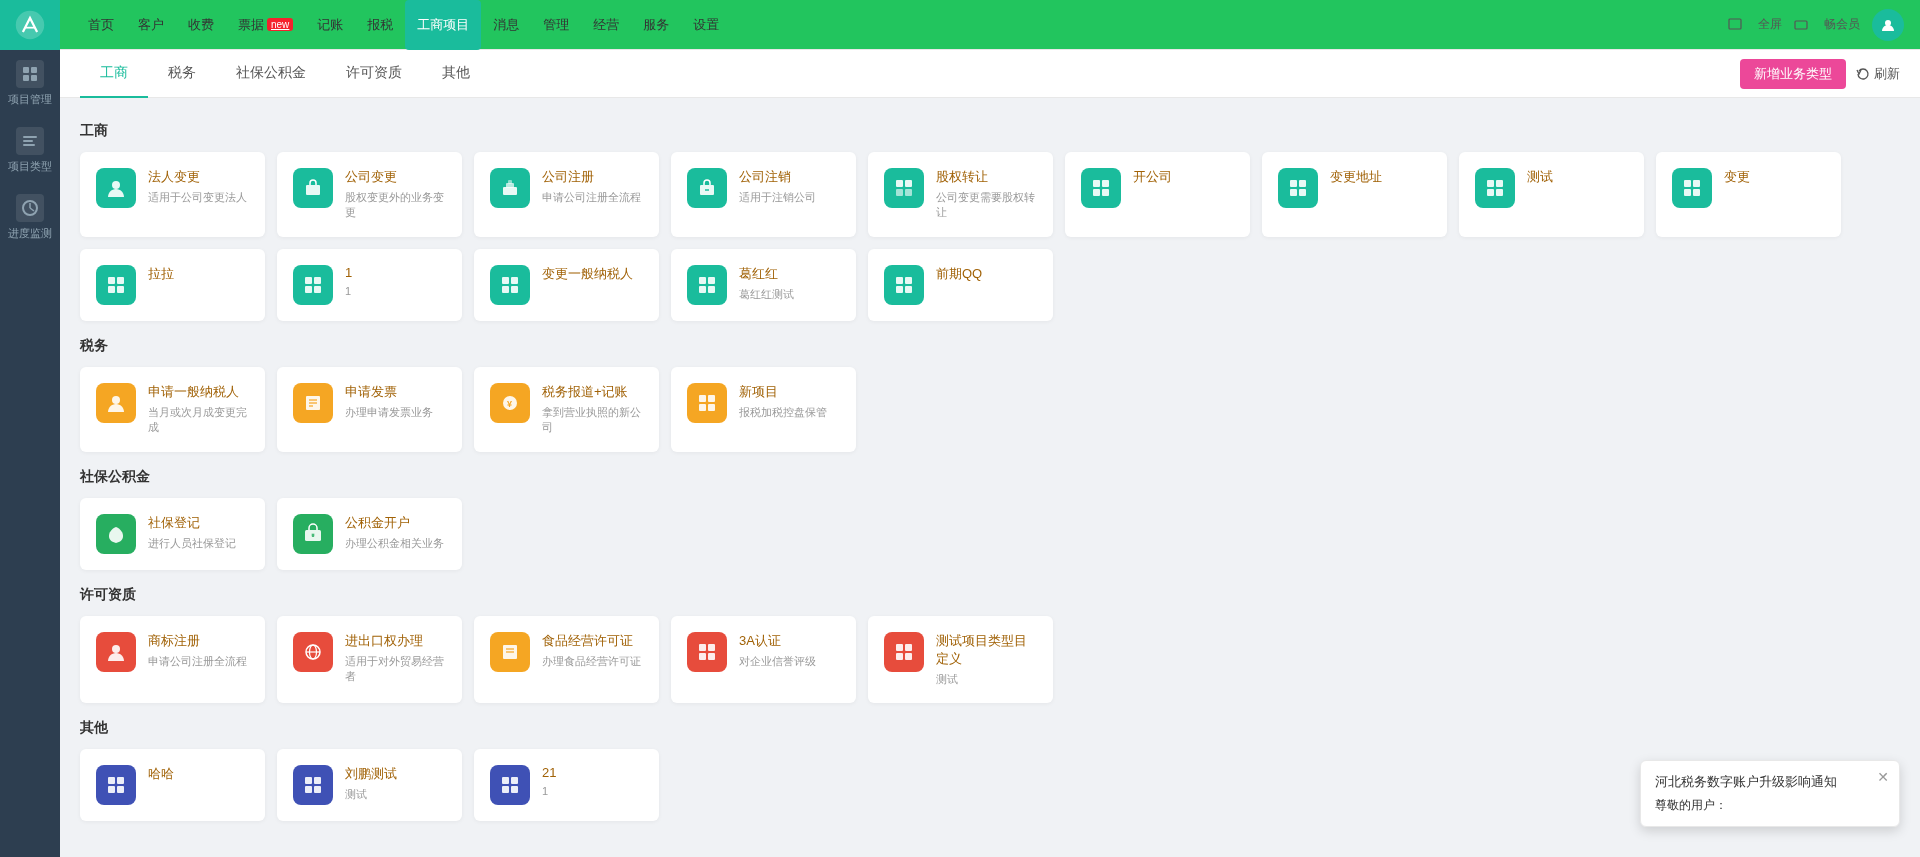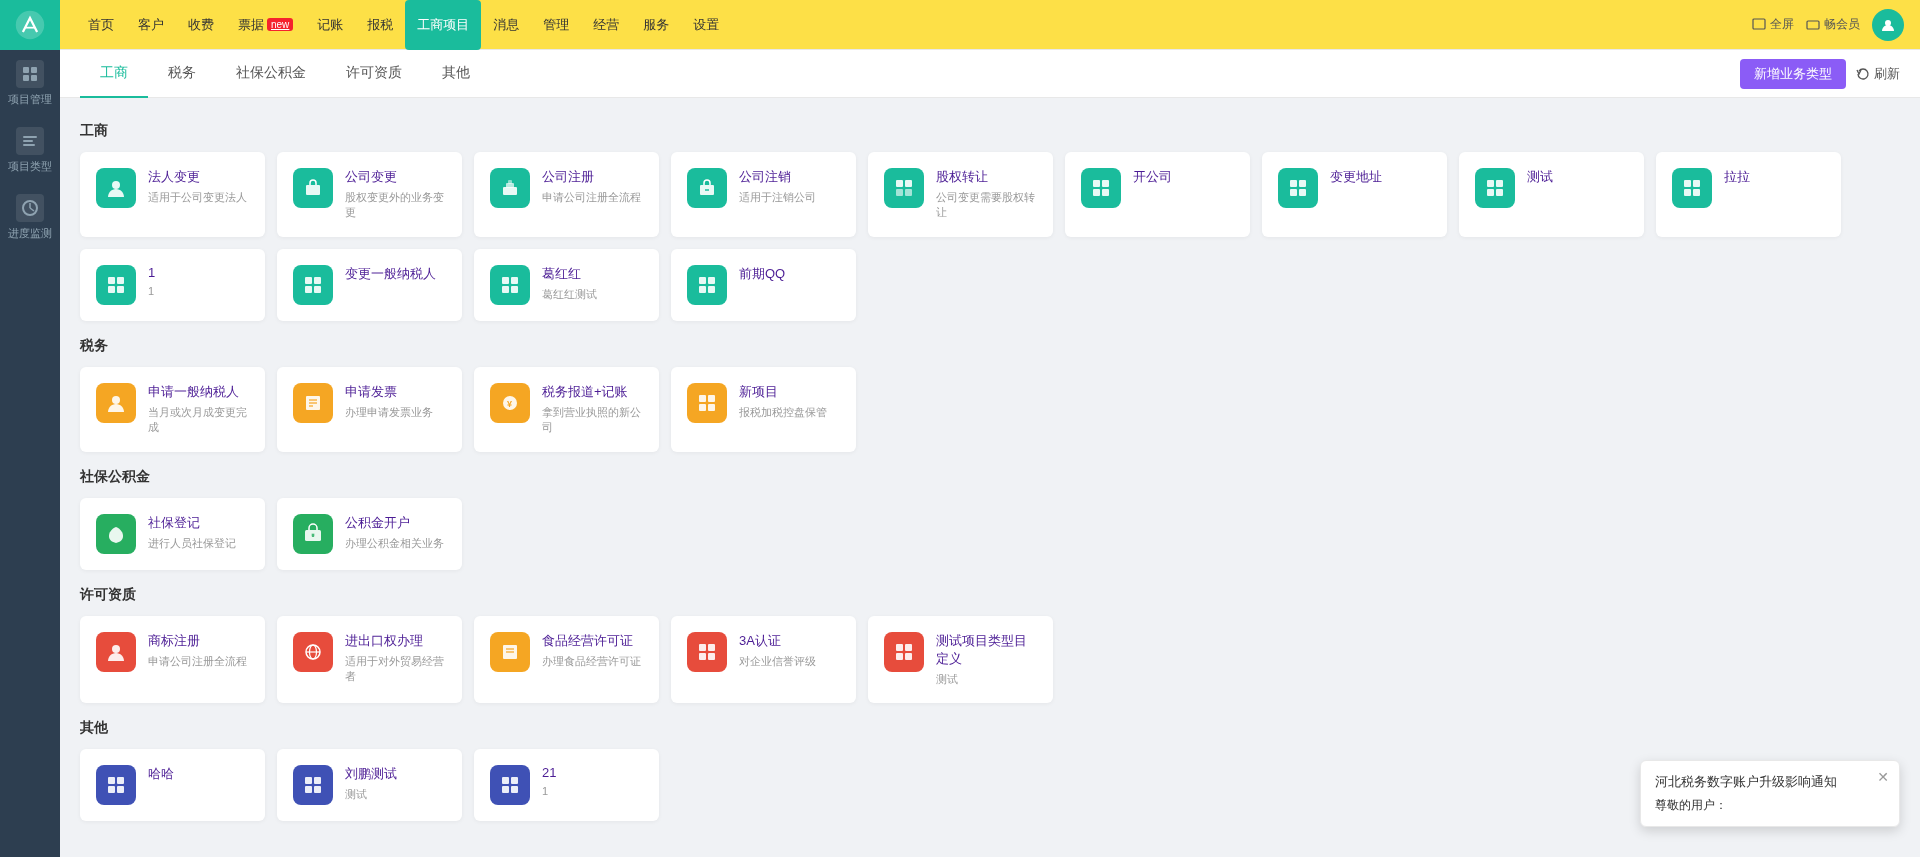--- a/index.html
+++ b/index.html
@@ -48,21 +48,21 @@
     .main-area {
       flex: 1;
       display: flex;
       flex-direction: column;
       overflow: hidden;
     }
 
     
     .topnav {
       height: 50px;
-      background: #fde047;
+      background: #22c55e;
       display: flex;
       align-items: center;
       padding: 0 16px;
       border-bottom: 1px solid #e8e8e8;
       flex-shrink: 0;
     }
     .topnav-item {
       padding: 0 12px;
       height: 50px;
       display: flex;
@@ -91,21 +91,21 @@
       display: flex;
       align-items: center;
       gap: 12px;
     }
     .topnav-right-item {
       color: #555;
       cursor: pointer;
       font-size: 12px;
       display: flex;
       align-items: center;
-      gap: 4px;
+      gap: 16px;
     }
     .avatar-circle {
       width: 32px; height: 32px;
       border-radius: 50%;
       background: #1abc9c;
       display: flex; align-items: center; justify-content: center;
       color: #fff;
       font-size: 14px;
     }
 
@@ -142,21 +142,21 @@
       color: #1abc9c;
       border-bottom: 2px solid #1abc9c;
     }
     .subtabs-right {
       margin-left: auto;
       display: flex;
       align-items: center;
       gap: 10px;
     }
     .btn-add {
-      background: #8b5cf6;
+      background: #ec4899;
       color: #fff;
       border: none;
       padding: 6px 14px;
       border-radius: 4px;
       cursor: pointer;
       font-size: 13px;
     }
     .btn-refresh {
       background: none;
       border: none;
@@ -207,21 +207,21 @@
       border-radius: 8px;
       display: flex;
       align-items: center;
       justify-content: center;
       flex-shrink: 0;
       font-size: 20px;
     }
     .card-info { flex: 1; min-width: 0; }
     .card-title {
       font-size: 13px;
-      color: #4c1d95;
+      color: #a16207;
       font-weight: 500;
       margin-bottom: 4px;
     }
     .card-desc {
       font-size: 11px;
       color: #999;
       line-height: 1.4;
     }
 
     
@@ -479,20 +479,33 @@
                   <rect x="12" y="3" width="7" height="7" rx="1" fill="white" fill-opacity="0.9"></rect>
                   <rect x="3" y="12" width="7" height="7" rx="1" fill="white" fill-opacity="0.9"></rect>
                   <rect x="12" y="12" width="7" height="7" rx="1" fill="white" fill-opacity="0.9"></rect>
                 </svg>
             </div>
             <div class="card-info">
               <div class="card-title">测试</div>
             </div>
           </div>
 
+          <div class="card">
+            <div class="card-icon ic-teal">
+              <svg width="22" height="22" viewBox="0 0 22 22" fill="none">
+                  <rect x="3" y="3" width="7" height="7" rx="1" fill="white" fill-opacity="0.9"></rect>
+                  <rect x="12" y="3" width="7" height="7" rx="1" fill="white" fill-opacity="0.9"></rect>
+                  <rect x="3" y="12" width="7" height="7" rx="1" fill="white" fill-opacity="0.9"></rect>
+                  <rect x="12" y="12" width="7" height="7" rx="1" fill="white" fill-opacity="0.9"></rect>
+                </svg>
+            </div>
+            <div class="card-info">
+              <div class="card-title">变更</div>
+            </div>
+          </div>
 
           <div class="card">
             <div class="card-icon ic-teal">
               <svg width="22" height="22" viewBox="0 0 22 22" fill="none">
                   <rect x="3" y="3" width="7" height="7" rx="1" fill="white" fill-opacity="0.9"></rect>
                   <rect x="12" y="3" width="7" height="7" rx="1" fill="white" fill-opacity="0.9"></rect>
                   <rect x="3" y="12" width="7" height="7" rx="1" fill="white" fill-opacity="0.9"></rect>
                   <rect x="12" y="12" width="7" height="7" rx="1" fill="white" fill-opacity="0.9"></rect>
                 </svg>
             </div>

